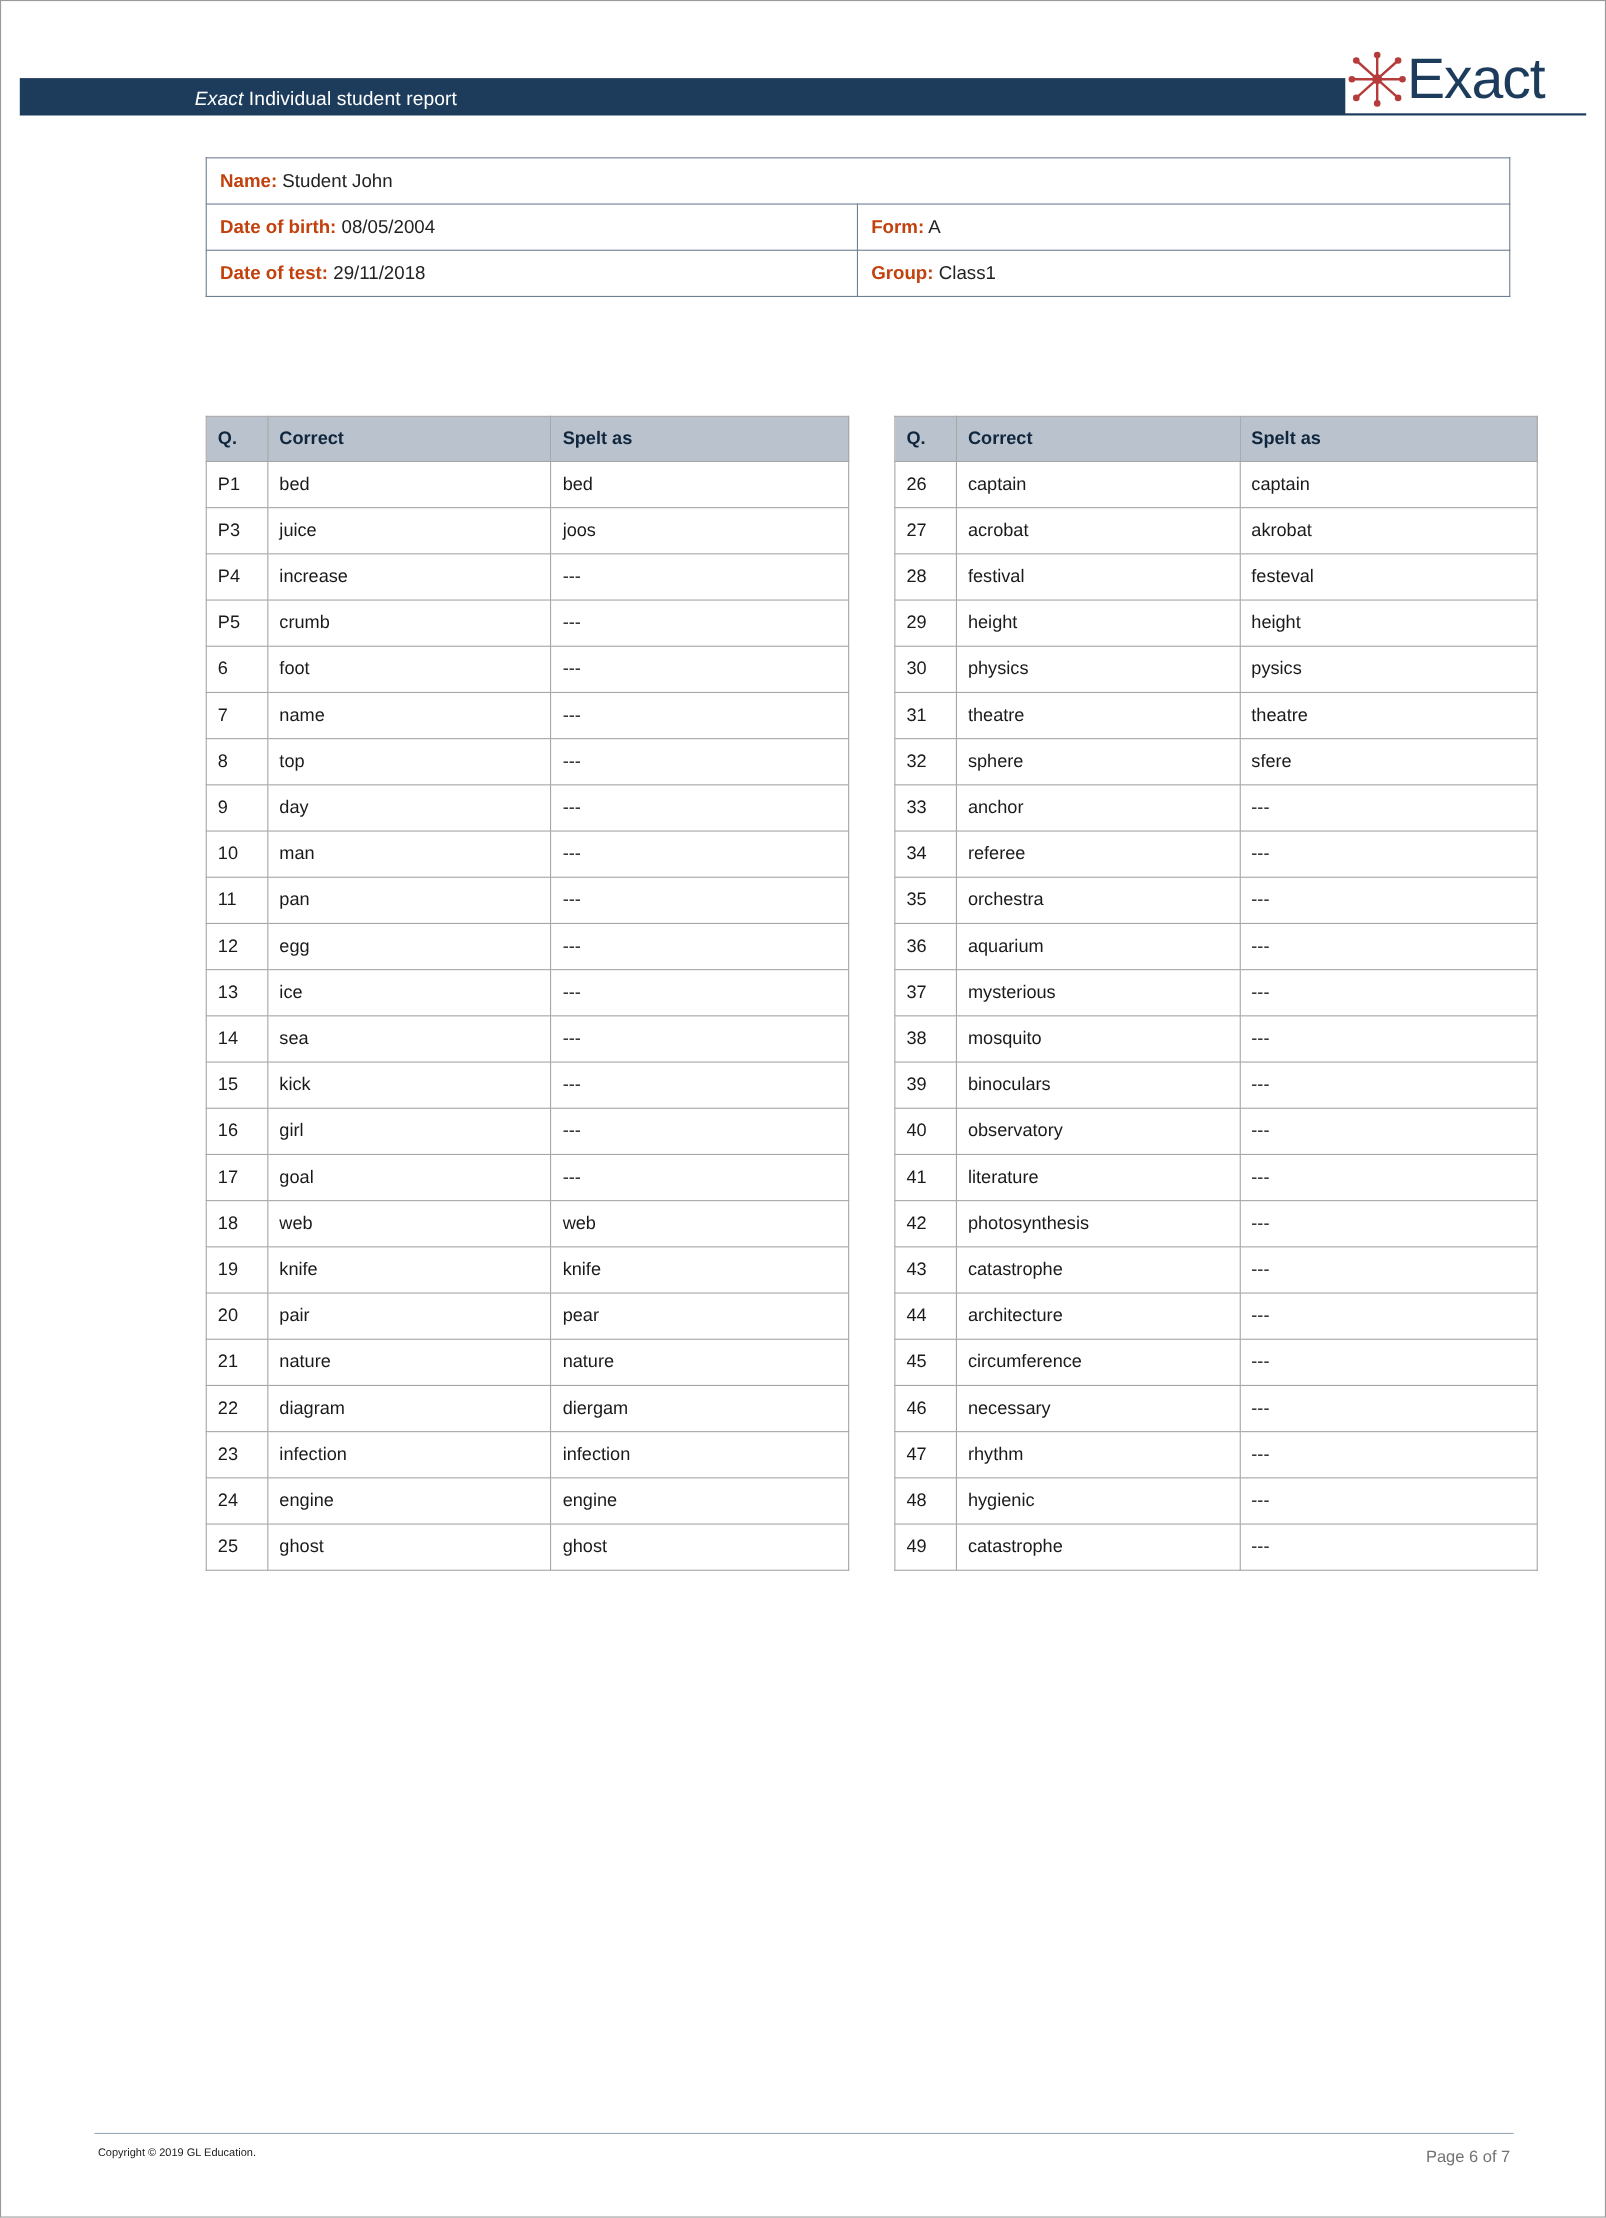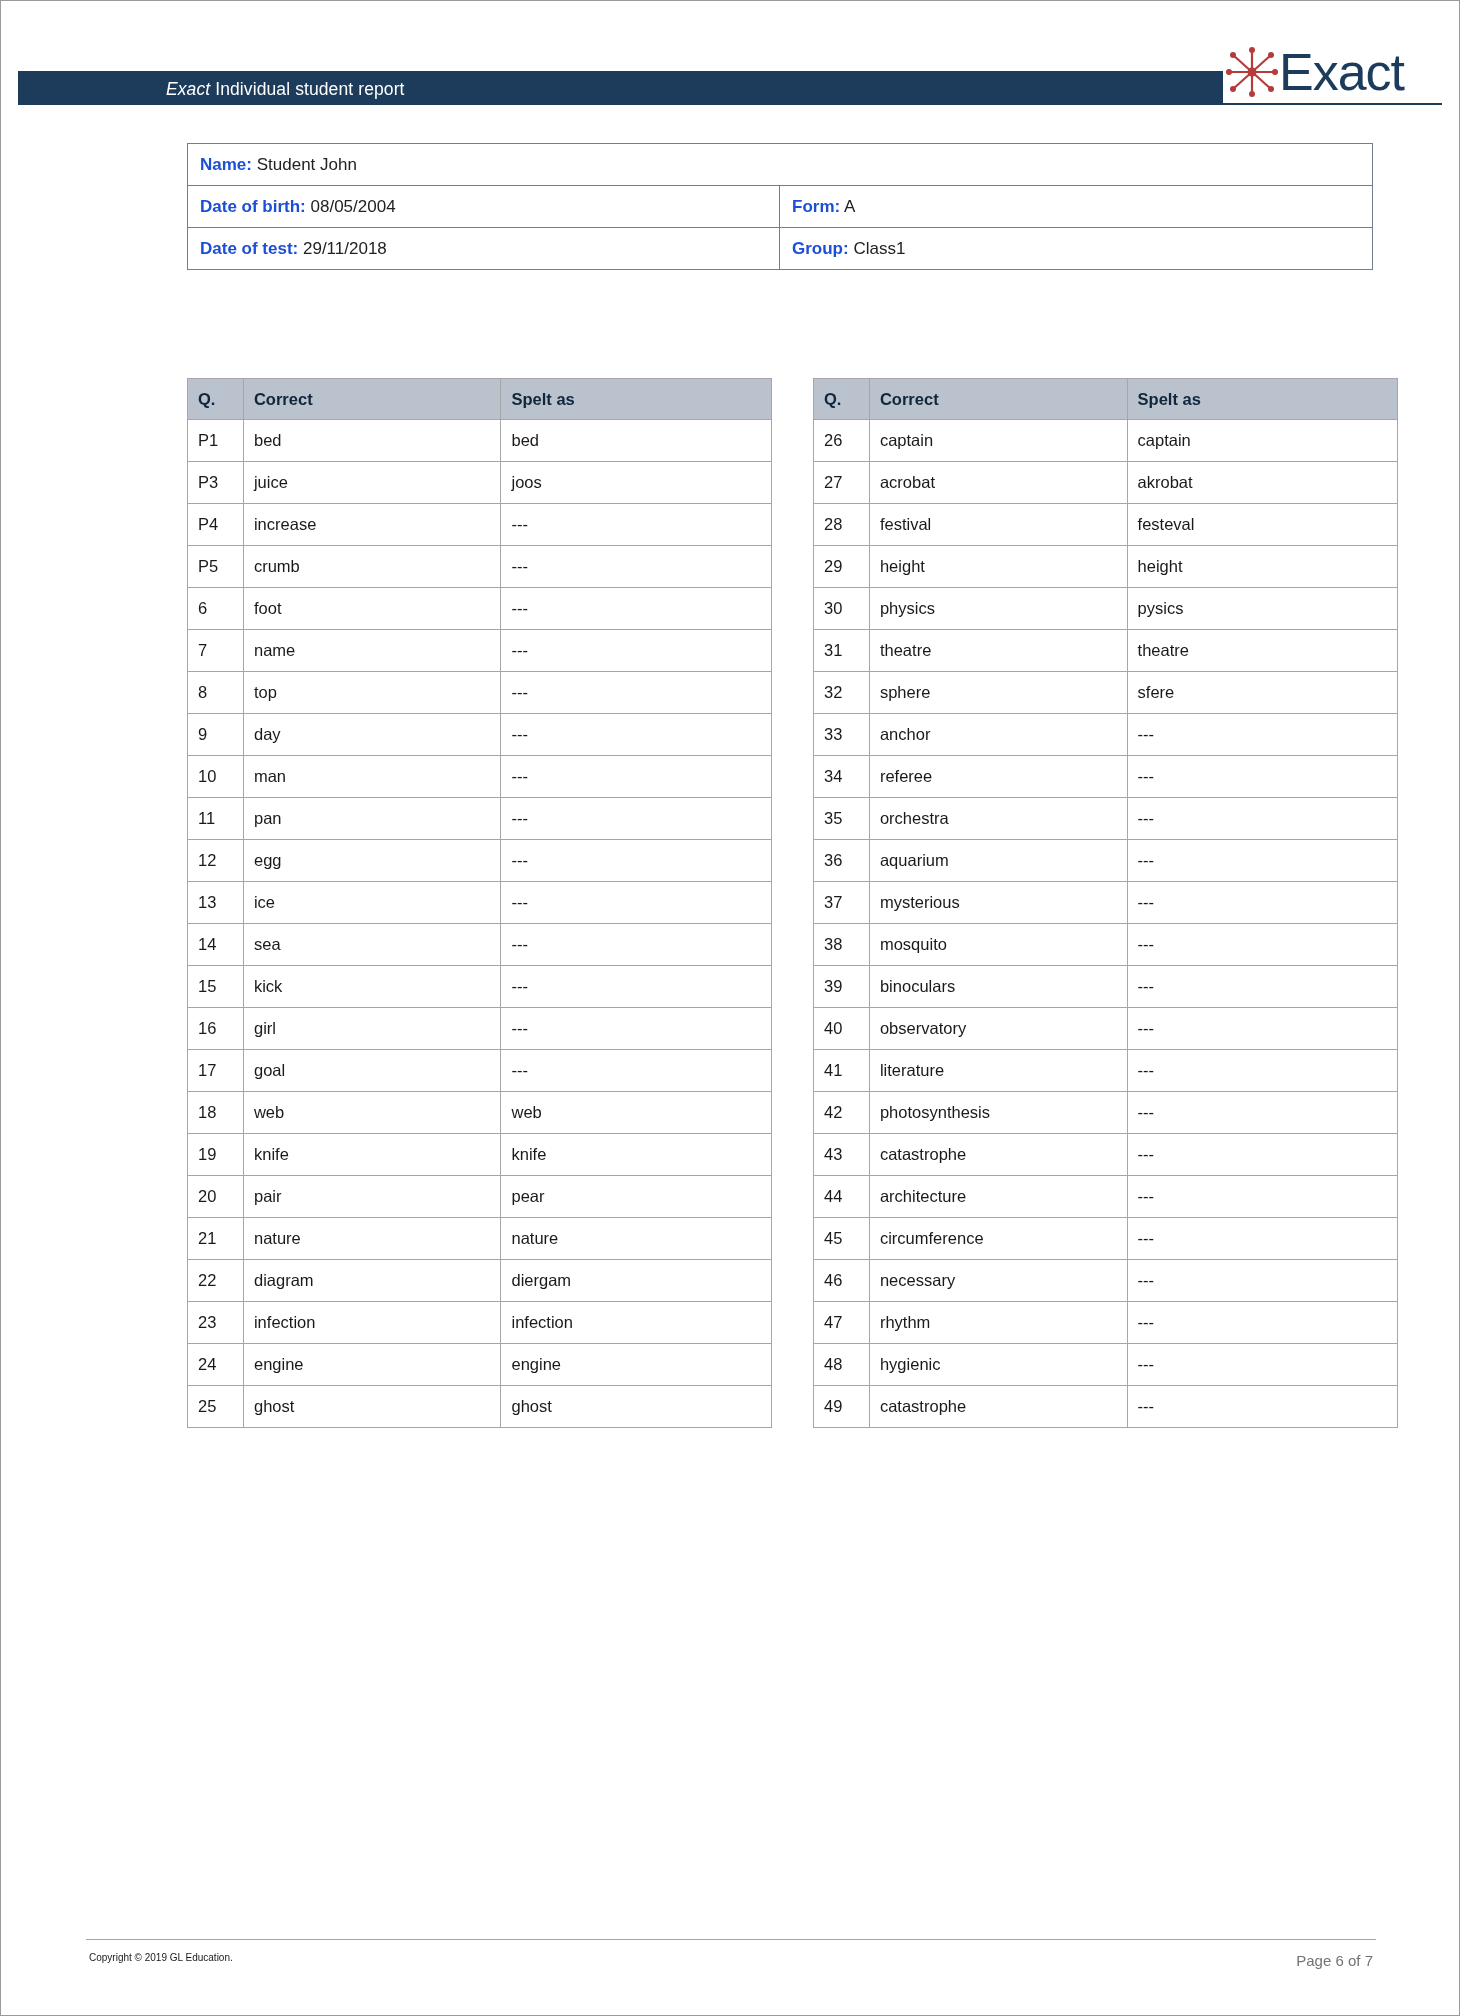--- a/index.html
+++ b/index.html
@@ -23,21 +23,21 @@
   .header-bar {
     position: absolute;
     left: 17px;
     top: 70px;
     width: 1424px;
     height: 34px;
     background: #1d3c5c;
   }
   .header-title {
     position: absolute;
-    left: 165px;
+    left: 176px;
     top: 78px;
     font-size: 17.5px;
     color: #ffffff;
     letter-spacing: 0.1px;
   }
   .header-title .ital {
     font-style: italic;
   }
   .logo-box {
     position: absolute;
@@ -72,21 +72,21 @@
     border-collapse: collapse;
     font-size: 17px;
   }
   .info-table td {
     border: 1px solid #6f7f92;
     padding: 9px 12px;
     height: 23px;
     color: #222;
   }
   .info-table .lbl {
-    color: #1d4ed8;
+    color: #c2410c;
     font-weight: bold;
     margin-top: 11px;
   }
   .info-col-left { width: 592px; }
   
   .section-title {
     position: absolute;
     left: 186px;
     top: 318px;
     font-size: 30px;

